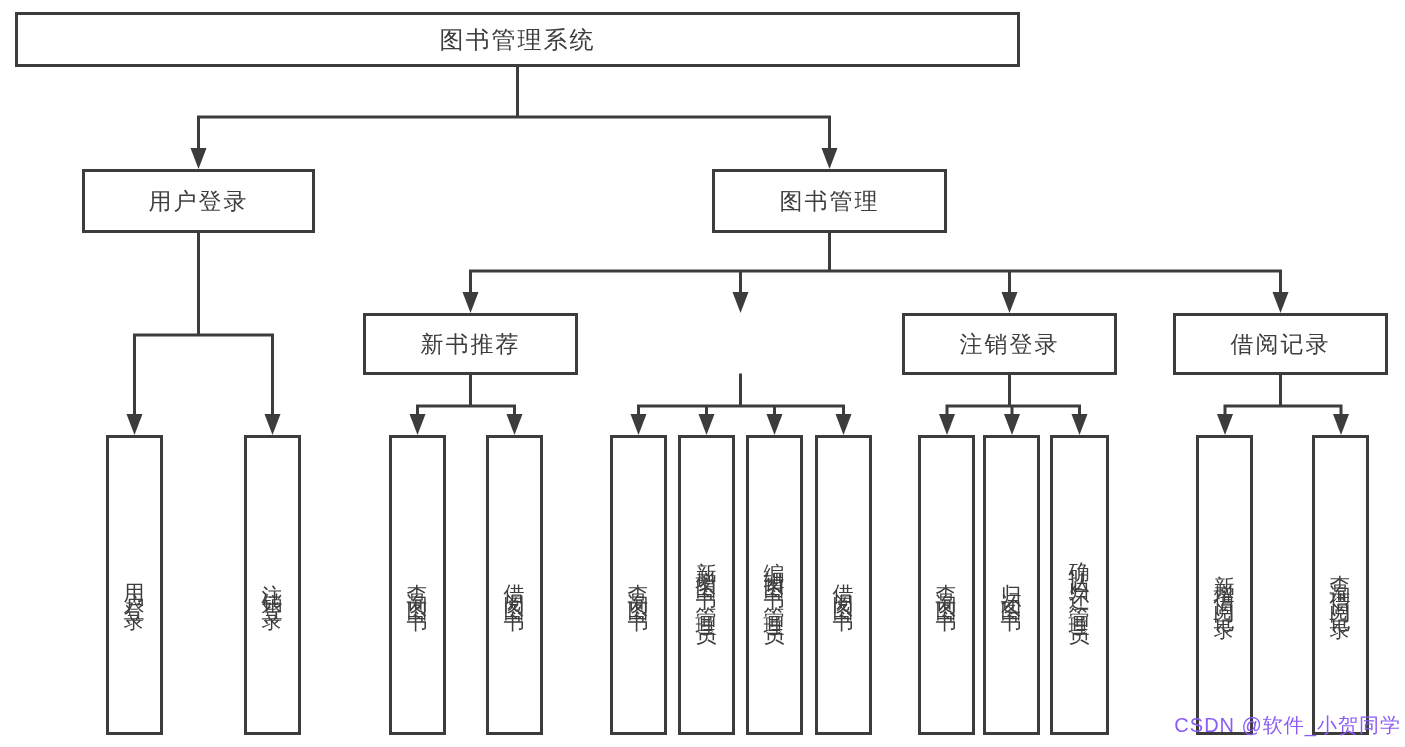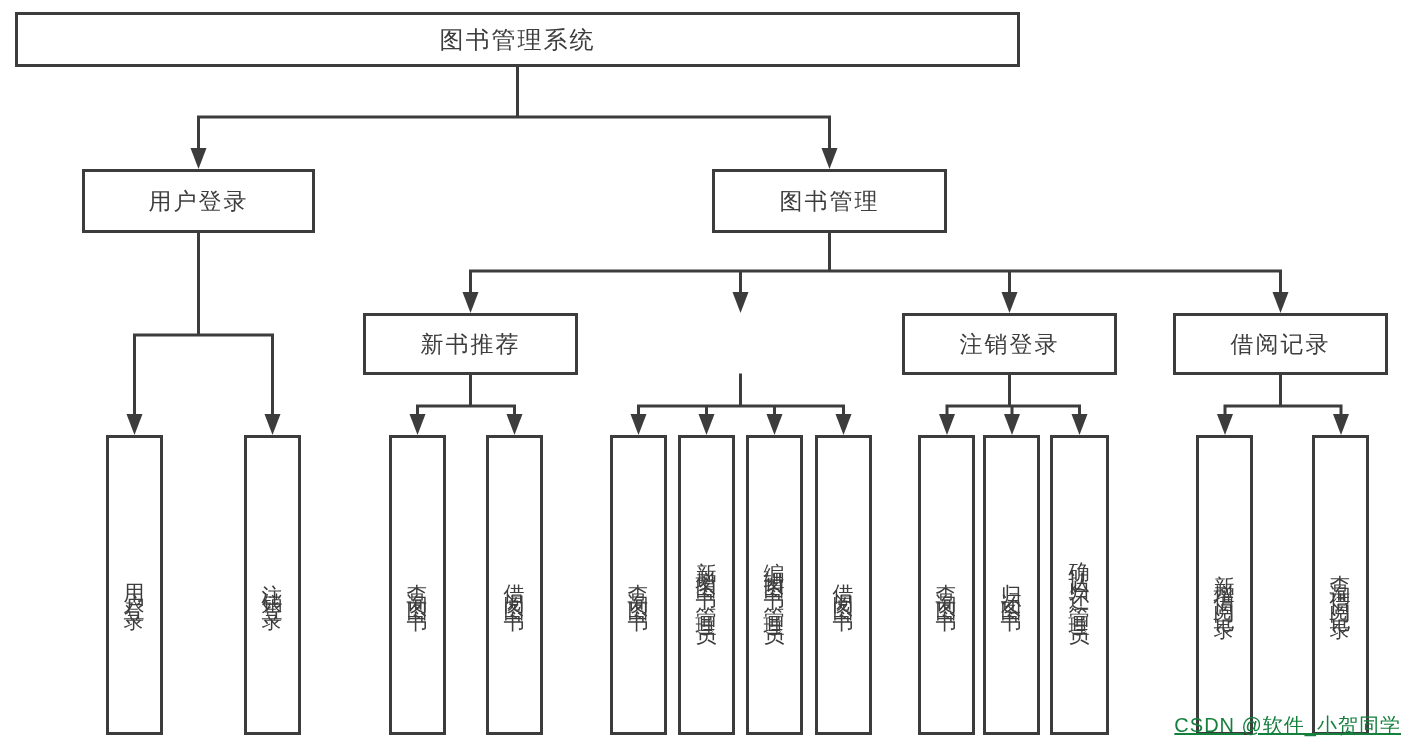--- a/index.html
+++ b/index.html
@@ -38,24 +38,23 @@
     text-orientation: mixed;
     letter-spacing: 9px;
     line-height: 1;
   }
   .watermark {
     position: absolute;
     right: 4px;
     top: 712px;
     z-index: 5;
     font-size: 20px;
-    color: #15803d;
+    color: #8b5cf6;
     letter-spacing: 1px;
     white-space: nowrap;
-    text-decoration: underline;
   }
 </style>
 </head>
 <body>
 
 <div class="stage">
 
   <svg class="connectors" viewBox="0 0 1405 747" xmlns="http://www.w3.org/2000/svg">
     <g stroke="#3c3c3c" stroke-width="3" fill="none" stroke-linecap="square">
 

